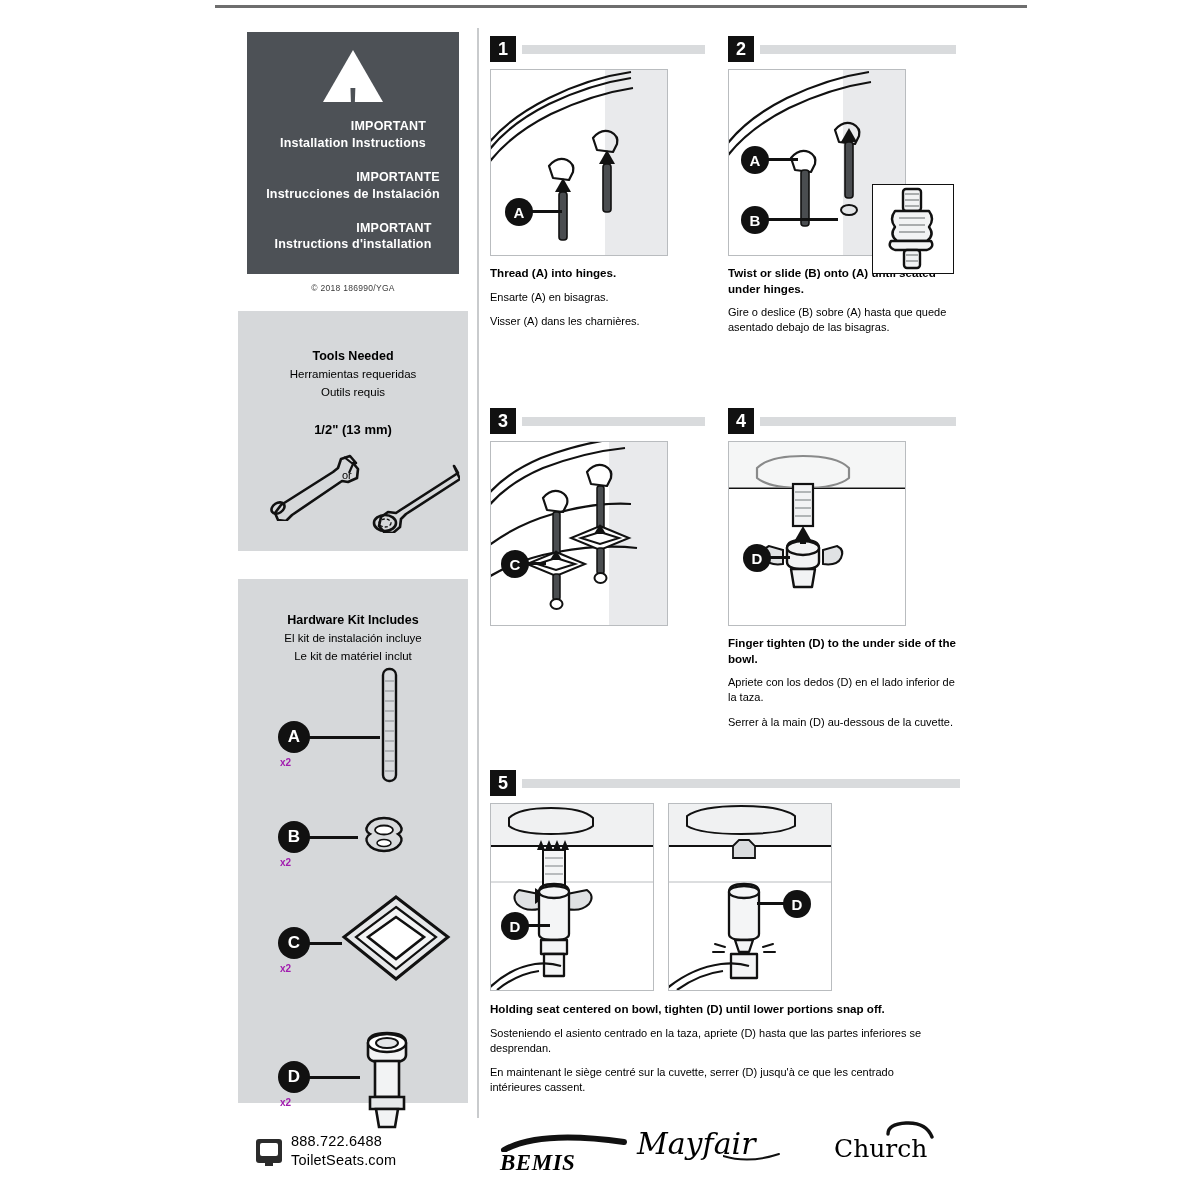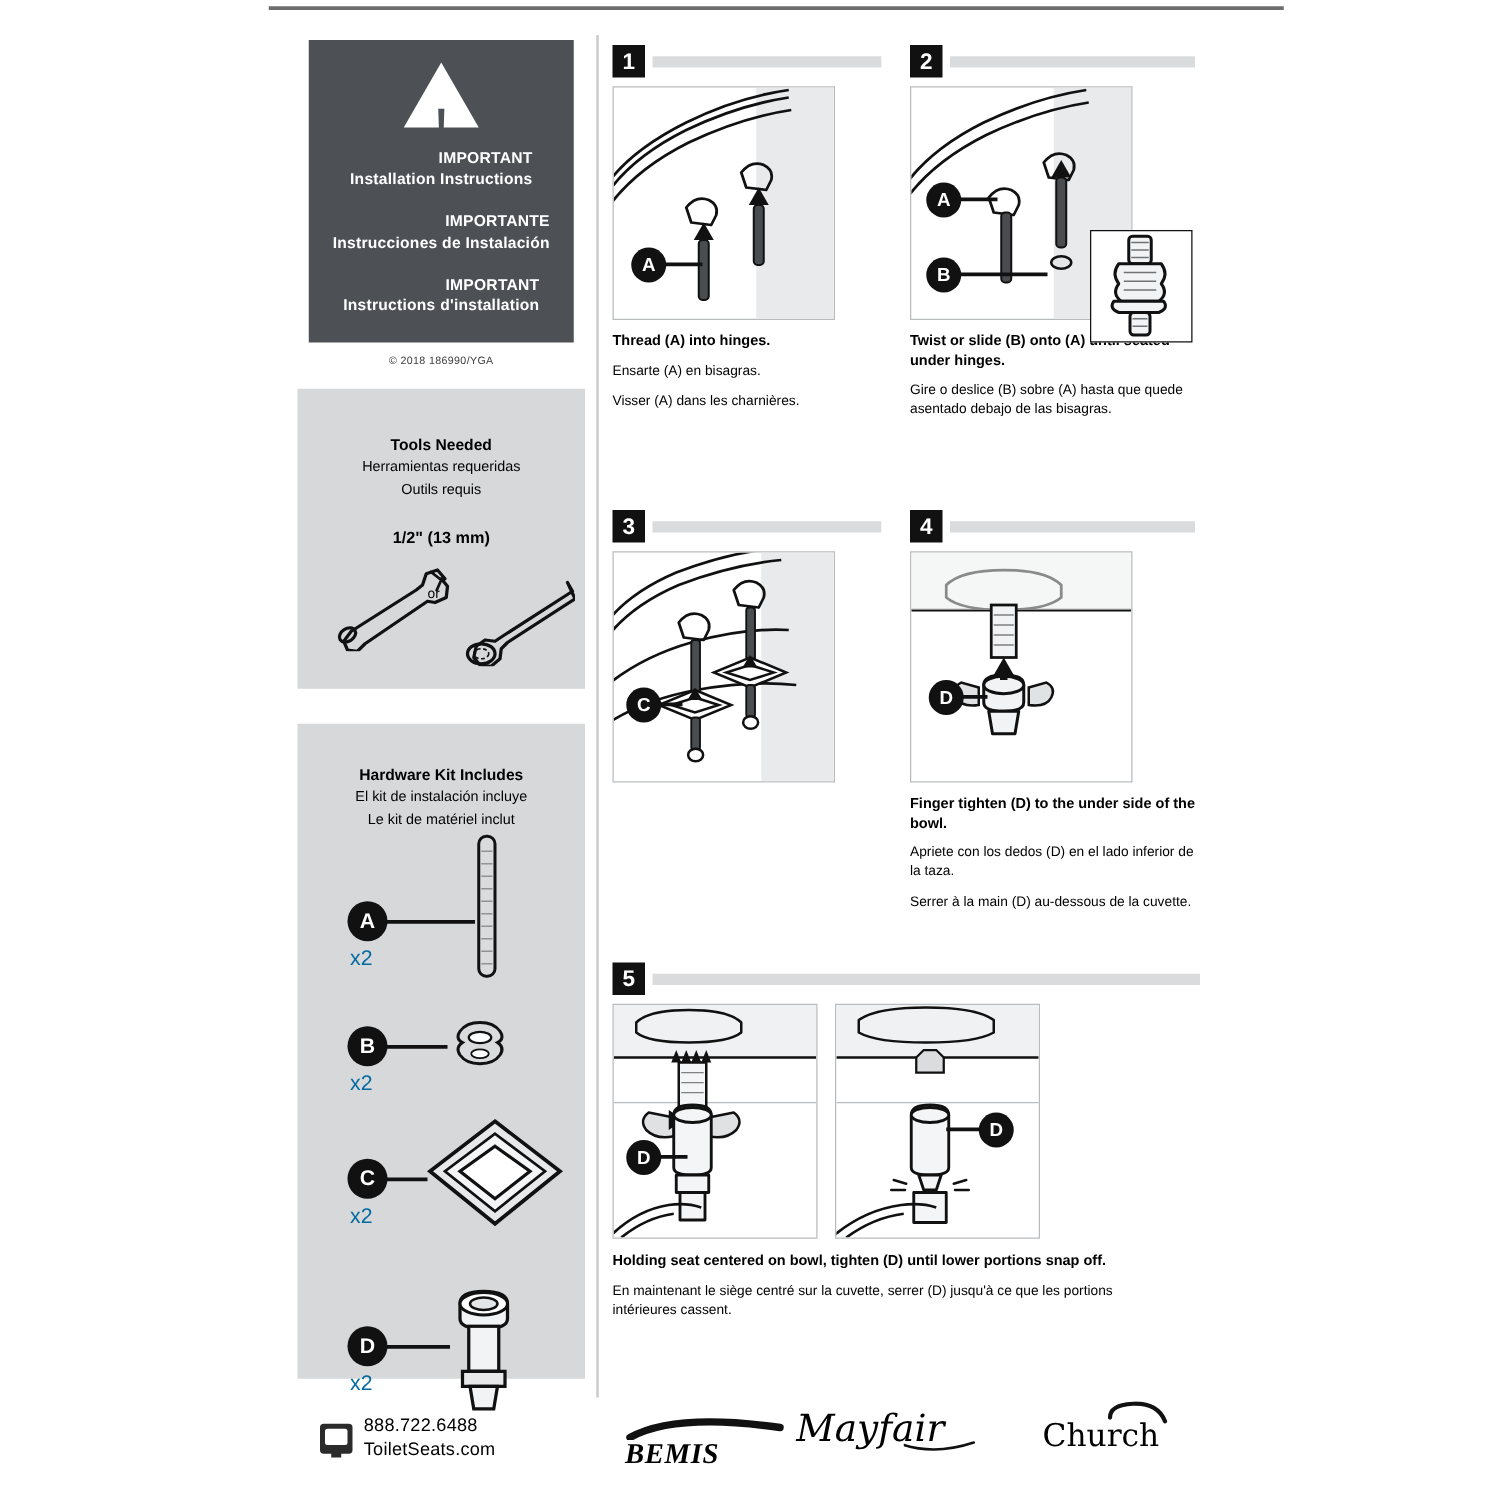--- a/index.html
+++ b/index.html
@@ -49,21 +49,21 @@
   .wrench-b{position:absolute;left:122px;top:150px;}
 
   
   .hw-list{position:absolute;left:0;top:96px;width:230px;}
   .hw-row{position:relative;height:0;}
   .badge{
     width:32px;height:32px;border-radius:50%;background:#111;color:#fff;
     font-size:17px;font-weight:bold;display:flex;align-items:center;
     justify-content:center;position:absolute;font-family:"Liberation Sans",sans-serif;
   }
-  .qty{position:absolute;font-size:17px;font-weight:normal;color:#0369a1;}
+  .qty{position:absolute;font-size:10px;font-weight:bold;color:#a21caf;}
   .leader{position:absolute;height:3px;background:#111;}
 
   
   .divider-v{position:absolute;left:477px;top:28px;width:2px;height:1090px;background:#c9cbcd;}
 
   .step{position:absolute;}
   .step-num{width:26px;height:26px;background:#111;color:#fff;font-size:18px;
     font-weight:bold;display:flex;align-items:center;justify-content:center;}
   .step-head{display:flex;align-items:center;}
   .step-bar{height:9px;background:#d9dbdd;margin-left:6px;flex:1;}
@@ -499,21 +499,22 @@
             <path d="M8 186 q22 -16 46 -19"></path>
           </g>
         </svg>
         <div class="lbl" style="left:114px;top:86px;">D</div>
         <div style="position:absolute;left:88px;top:98px;width:28px;height:3px;background:#111;"></div>
       </div>
     </div>
 
     <div class="cap" style="margin-top:10px;width:440px;">
       <div class="cap-en">Holding seat centered on bowl, tighten (D) until lower portions snap off.</div>
-      <div class="cap-fr">En maintenant le siège centré sur la cuvette, serrer (D) jusqu'à ce que les portions intérieures cassent.</div>
+      <div class="cap-es">Sosteniendo el asiento centrado en la taza, apriete (D) hasta que las partes inferiores se desprendan.</div>
+      <div class="cap-fr">En maintenant le siège centré sur la cuvette, serrer (D) jusqu'à ce que les centrado intérieures cassent.</div>
     </div>
   </div>
 
   <div class="footer">
     <div class="phone-block">
       <div class="monitor-icon">
         <div class="scr"></div>
           <div class="stand"></div>
       </div>
       <div class="phone-txt">

